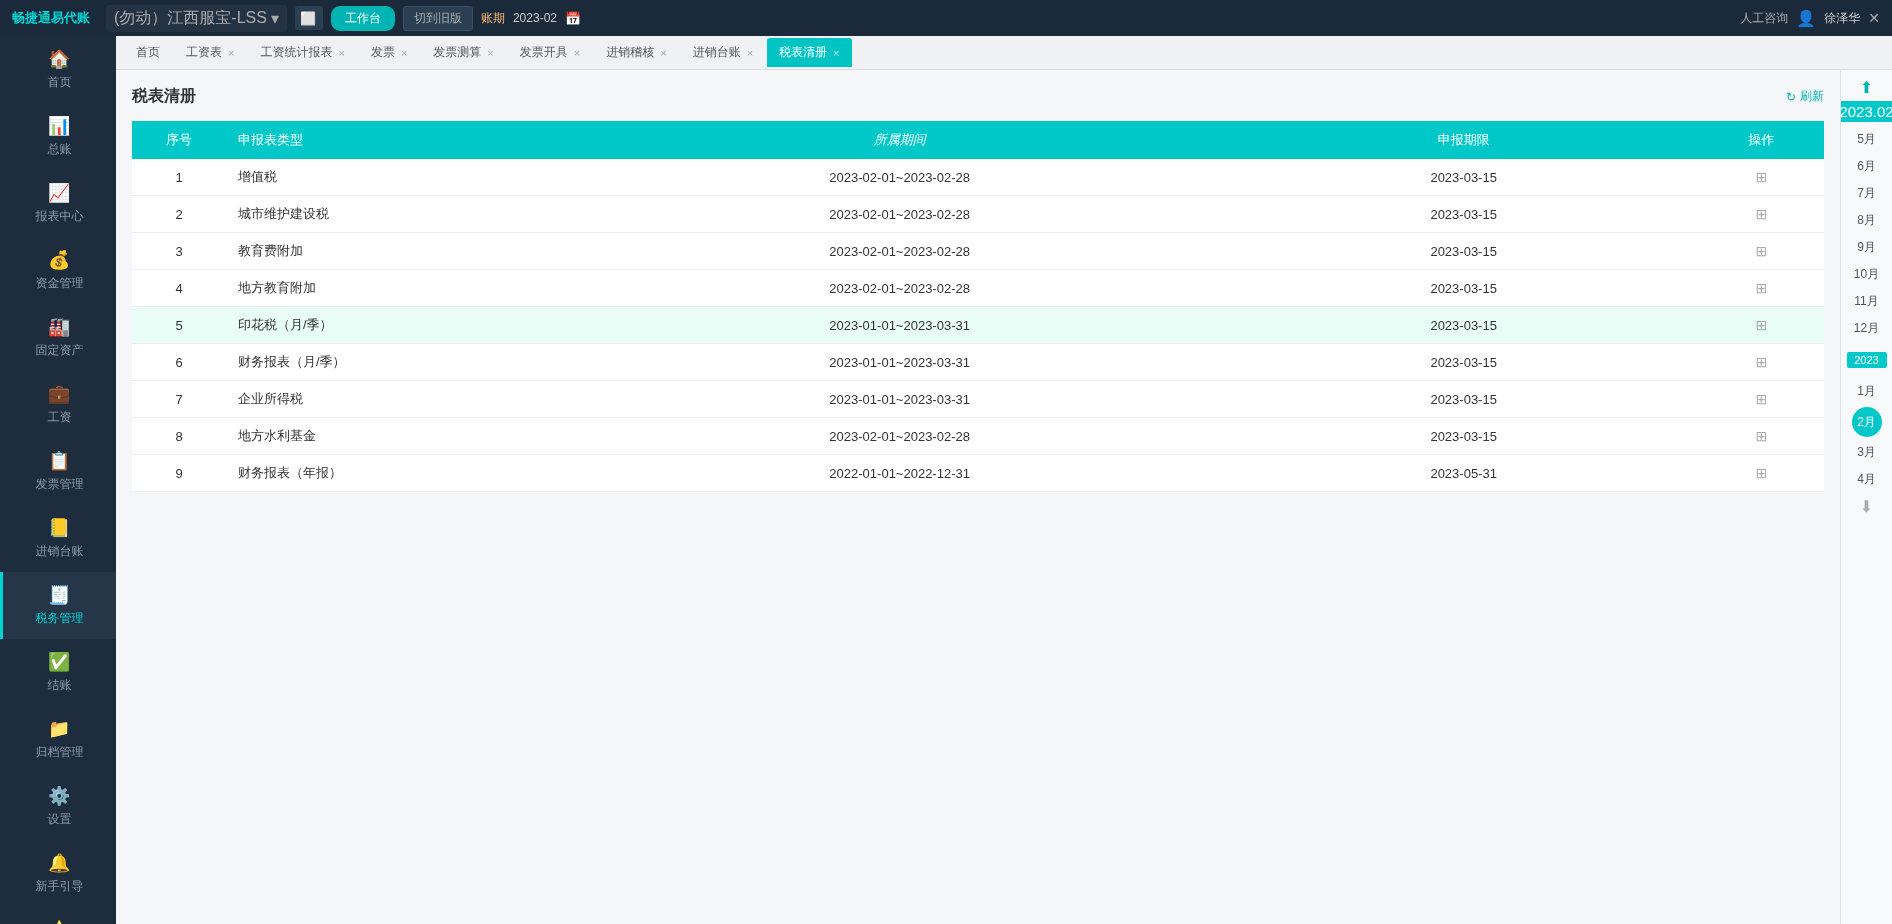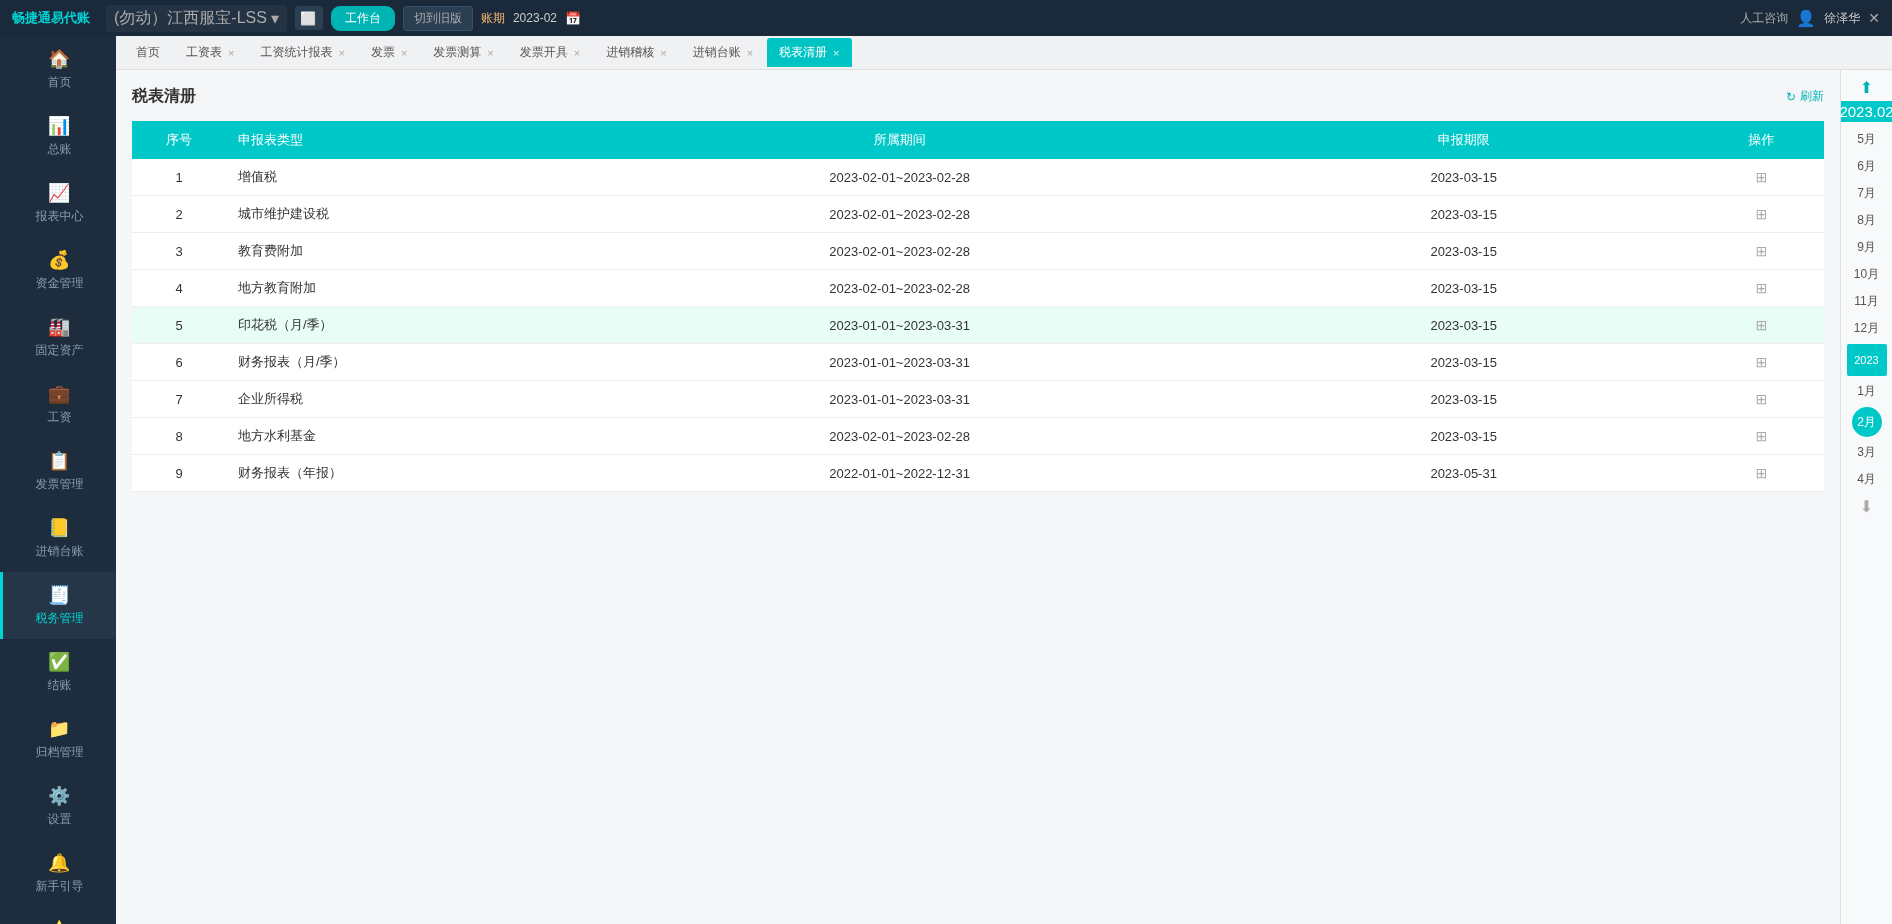--- a/index.html
+++ b/index.html
@@ -48,36 +48,36 @@
     .page-header { display: flex; justify-content: space-between; align-items: center; margin-bottom: 14px; }
     .page-title { font-size: 16px; font-weight: bold; color: #333; }
     .refresh-btn { color: #00b4b4; font-size: 12px; cursor: pointer; display: flex; align-items: center; gap: 4px; }
 
     
     .data-table { width: 100%; border-collapse: collapse; background: white; }
     .data-table thead tr { background: #00c8c8; color: white; }
     .data-table thead th { padding: 10px 12px; text-align: center; font-size: 13px; font-weight: normal; }
     .data-table thead th:first-child { width: 60px; }
     .data-table thead th:nth-child(2) { text-align: left; width: 220px; }
-    .data-table thead th:nth-child(3) { width: 420px; }
+    .data-table thead th:nth-child(3) { width: 420px; font-style: italic; }
     .data-table thead th:nth-child(4) { width: 300px; }
     .data-table thead th:last-child { width: 80px; }
     .data-table tbody tr { border-bottom: 1px solid #eee; }
     .data-table tbody tr.highlighted { background: #e8fdf5; }
     .data-table tbody td { padding: 9px 12px; text-align: center; font-size: 13px; color: #333; }
     .data-table tbody td:nth-child(2) { text-align: left; }
     .data-table tbody tr.highlighted td { color: #333; }
     .action-icon { color: #aaa; cursor: pointer; font-size: 14px; }
 
     
     .right-panel { width: 52px; background: #f8f9fa; border-left: 1px solid #e0e0e0; display: flex; flex-direction: column; align-items: center; padding-top: 8px; flex-shrink: 0; overflow-y: auto; position: relative; }
     .right-panel .year-label { background: #00c8c8; color: white; font-size: 15px; padding: 2px 6px; border-radius: 3px; margin-bottom: 4px; cursor: pointer; }
     .right-panel .month-item { font-size: 12px; color: #555; padding: 5px 4px; cursor: pointer; text-align: center; width: 100%; display: flex; justify-content: center; }
     .right-panel .month-item.active { background: #00c8c8; color: white; border-radius: 50%; width: 30px; height: 30px; margin: 2px auto; display: flex; align-items: center; justify-content: center; padding: 0; }
-    .right-panel .year-banner { background: #00c8c8; color: white; font-size: 11px; padding: 10px 4px; border-radius: 2px; margin: 2px 0; text-align: center; width: 40px; }
+    .right-panel .year-banner { background: #00c8c8; color: white; font-size: 11px; padding: 2px 4px; border-radius: 2px; margin: 10px 0; text-align: center; width: 40px; }
     .right-panel .nav-up { color: #00b4b4; font-size: 16px; cursor: pointer; margin-bottom: 4px; }
     .right-panel .nav-down { color: #aaa; font-size: 16px; cursor: pointer; margin-top: 4px; }
     .month-row { display: flex; flex-direction: column; align-items: center; width: 100%; }
   </style>
 </head>
 <body>
 
 <div class="top-bar">
   <span class="logo">畅捷通易代账</span>
   <div class="company-select">

